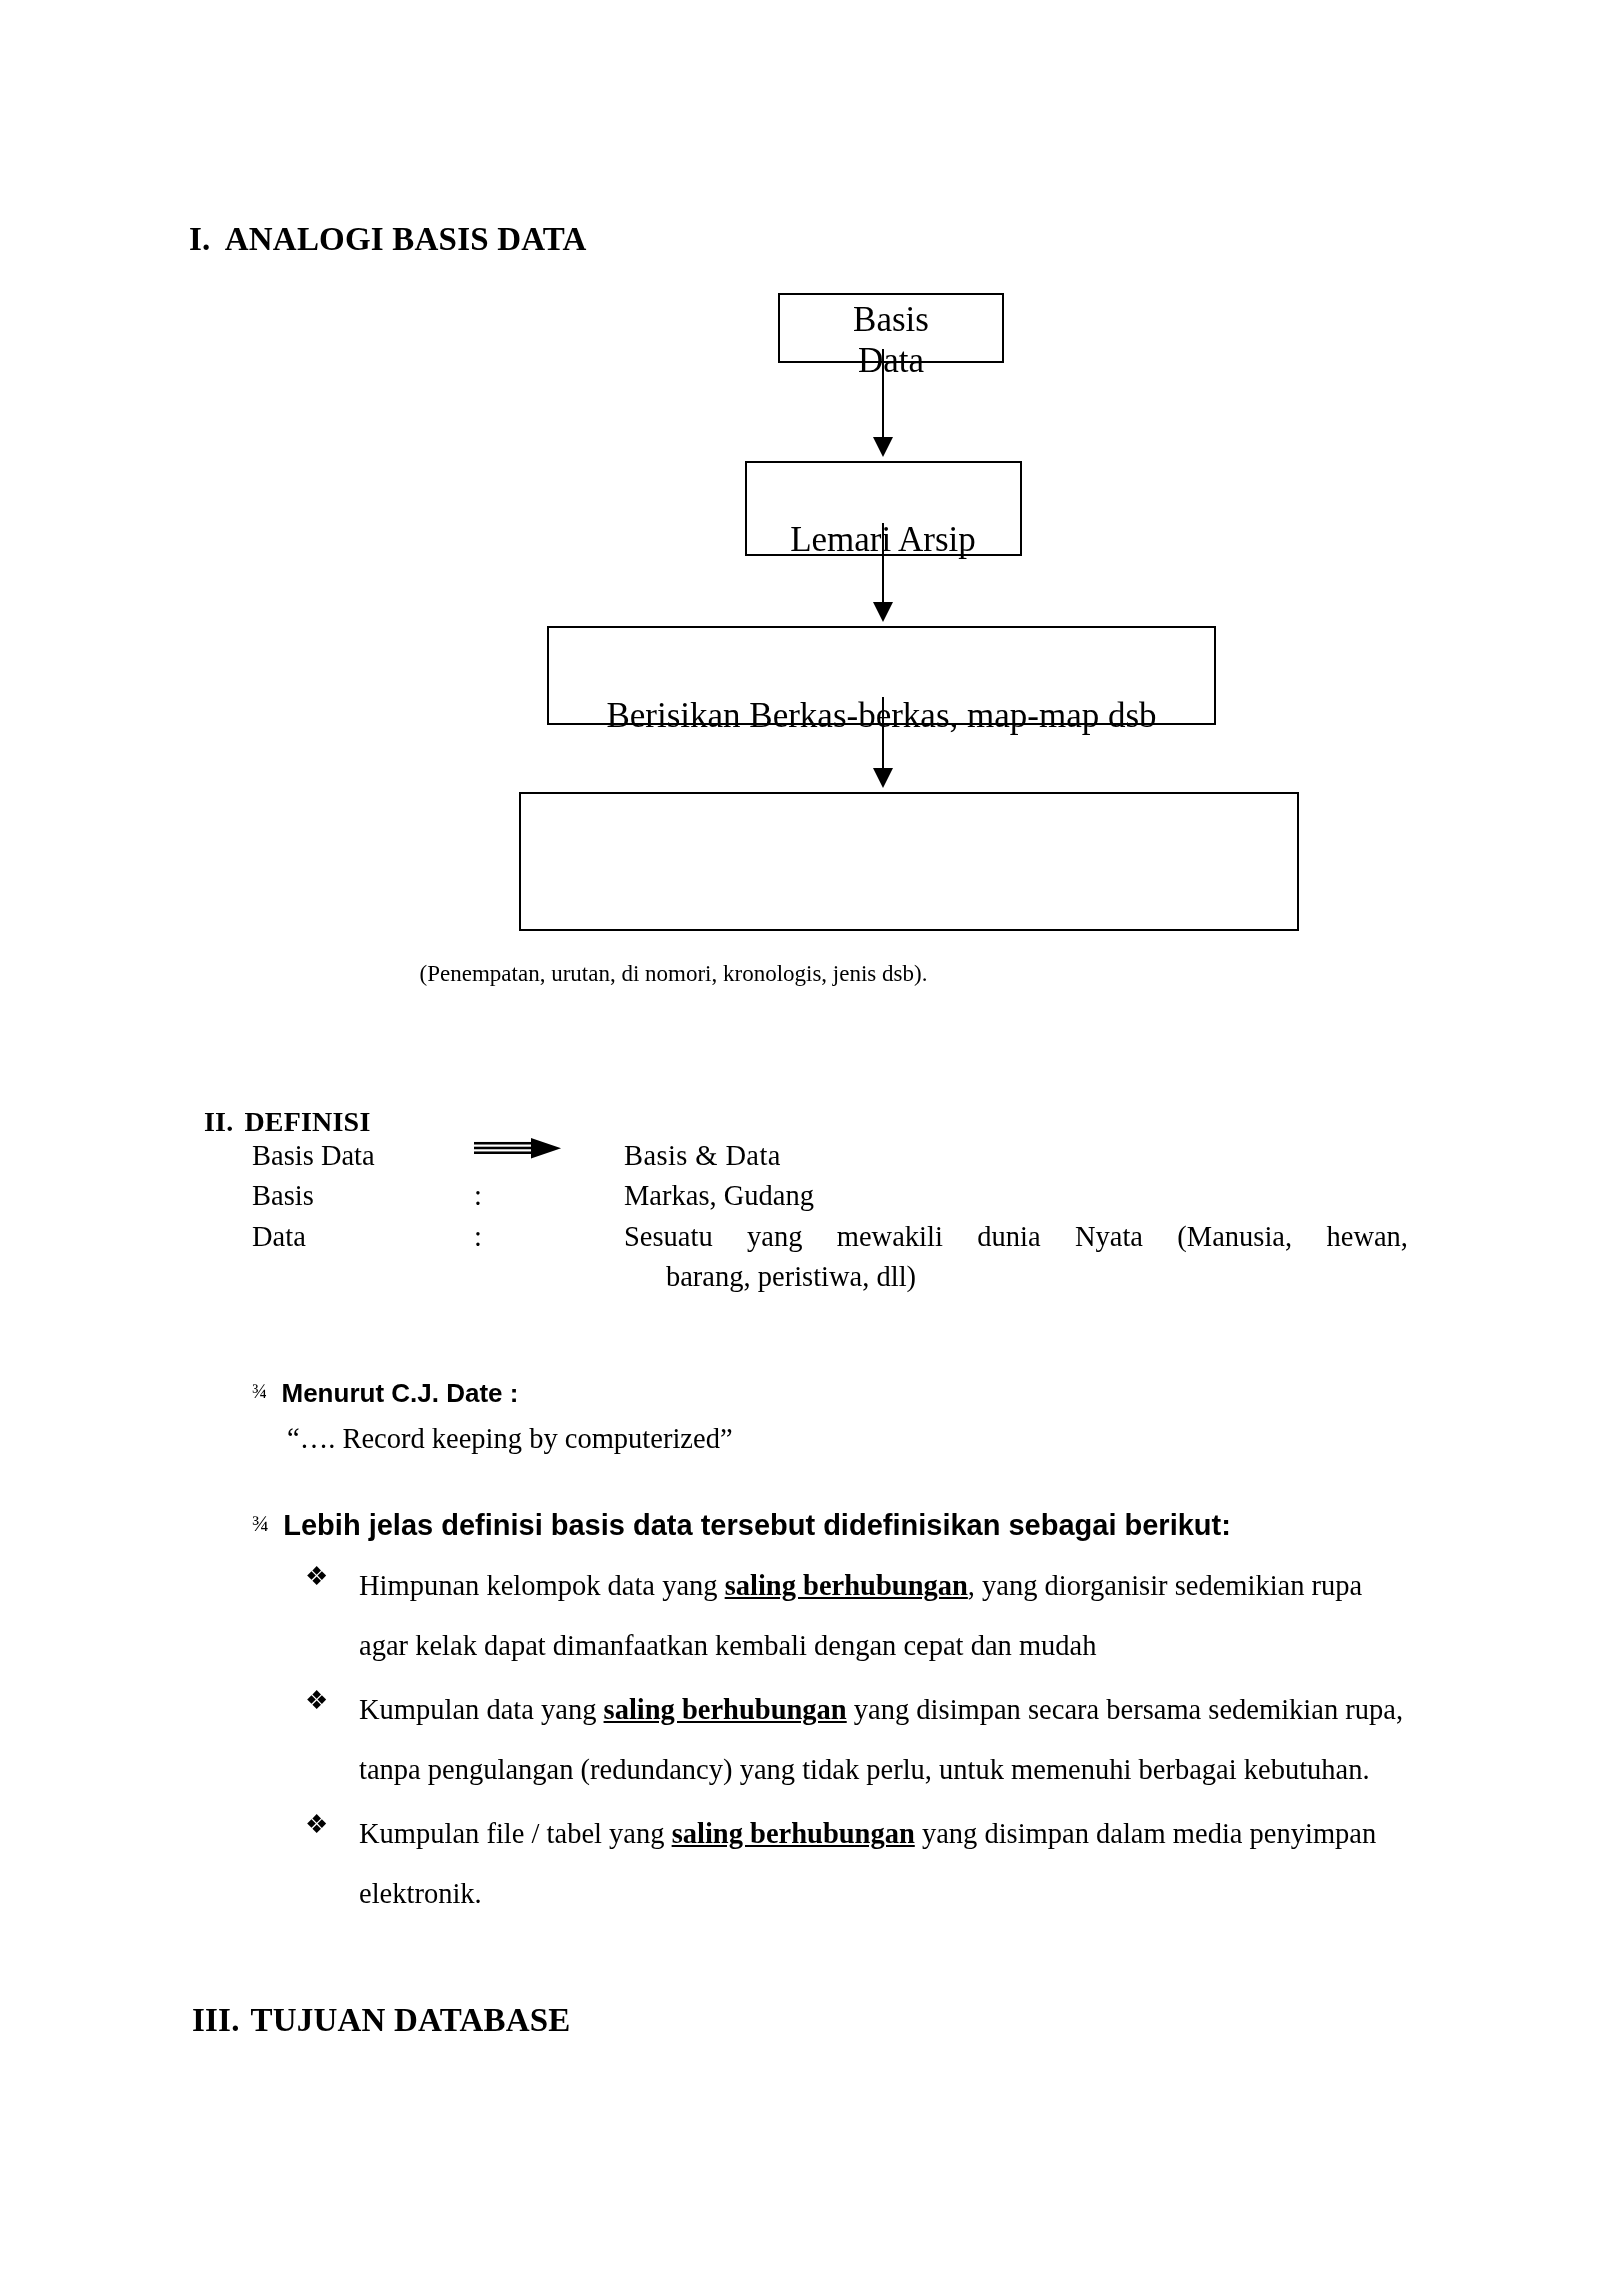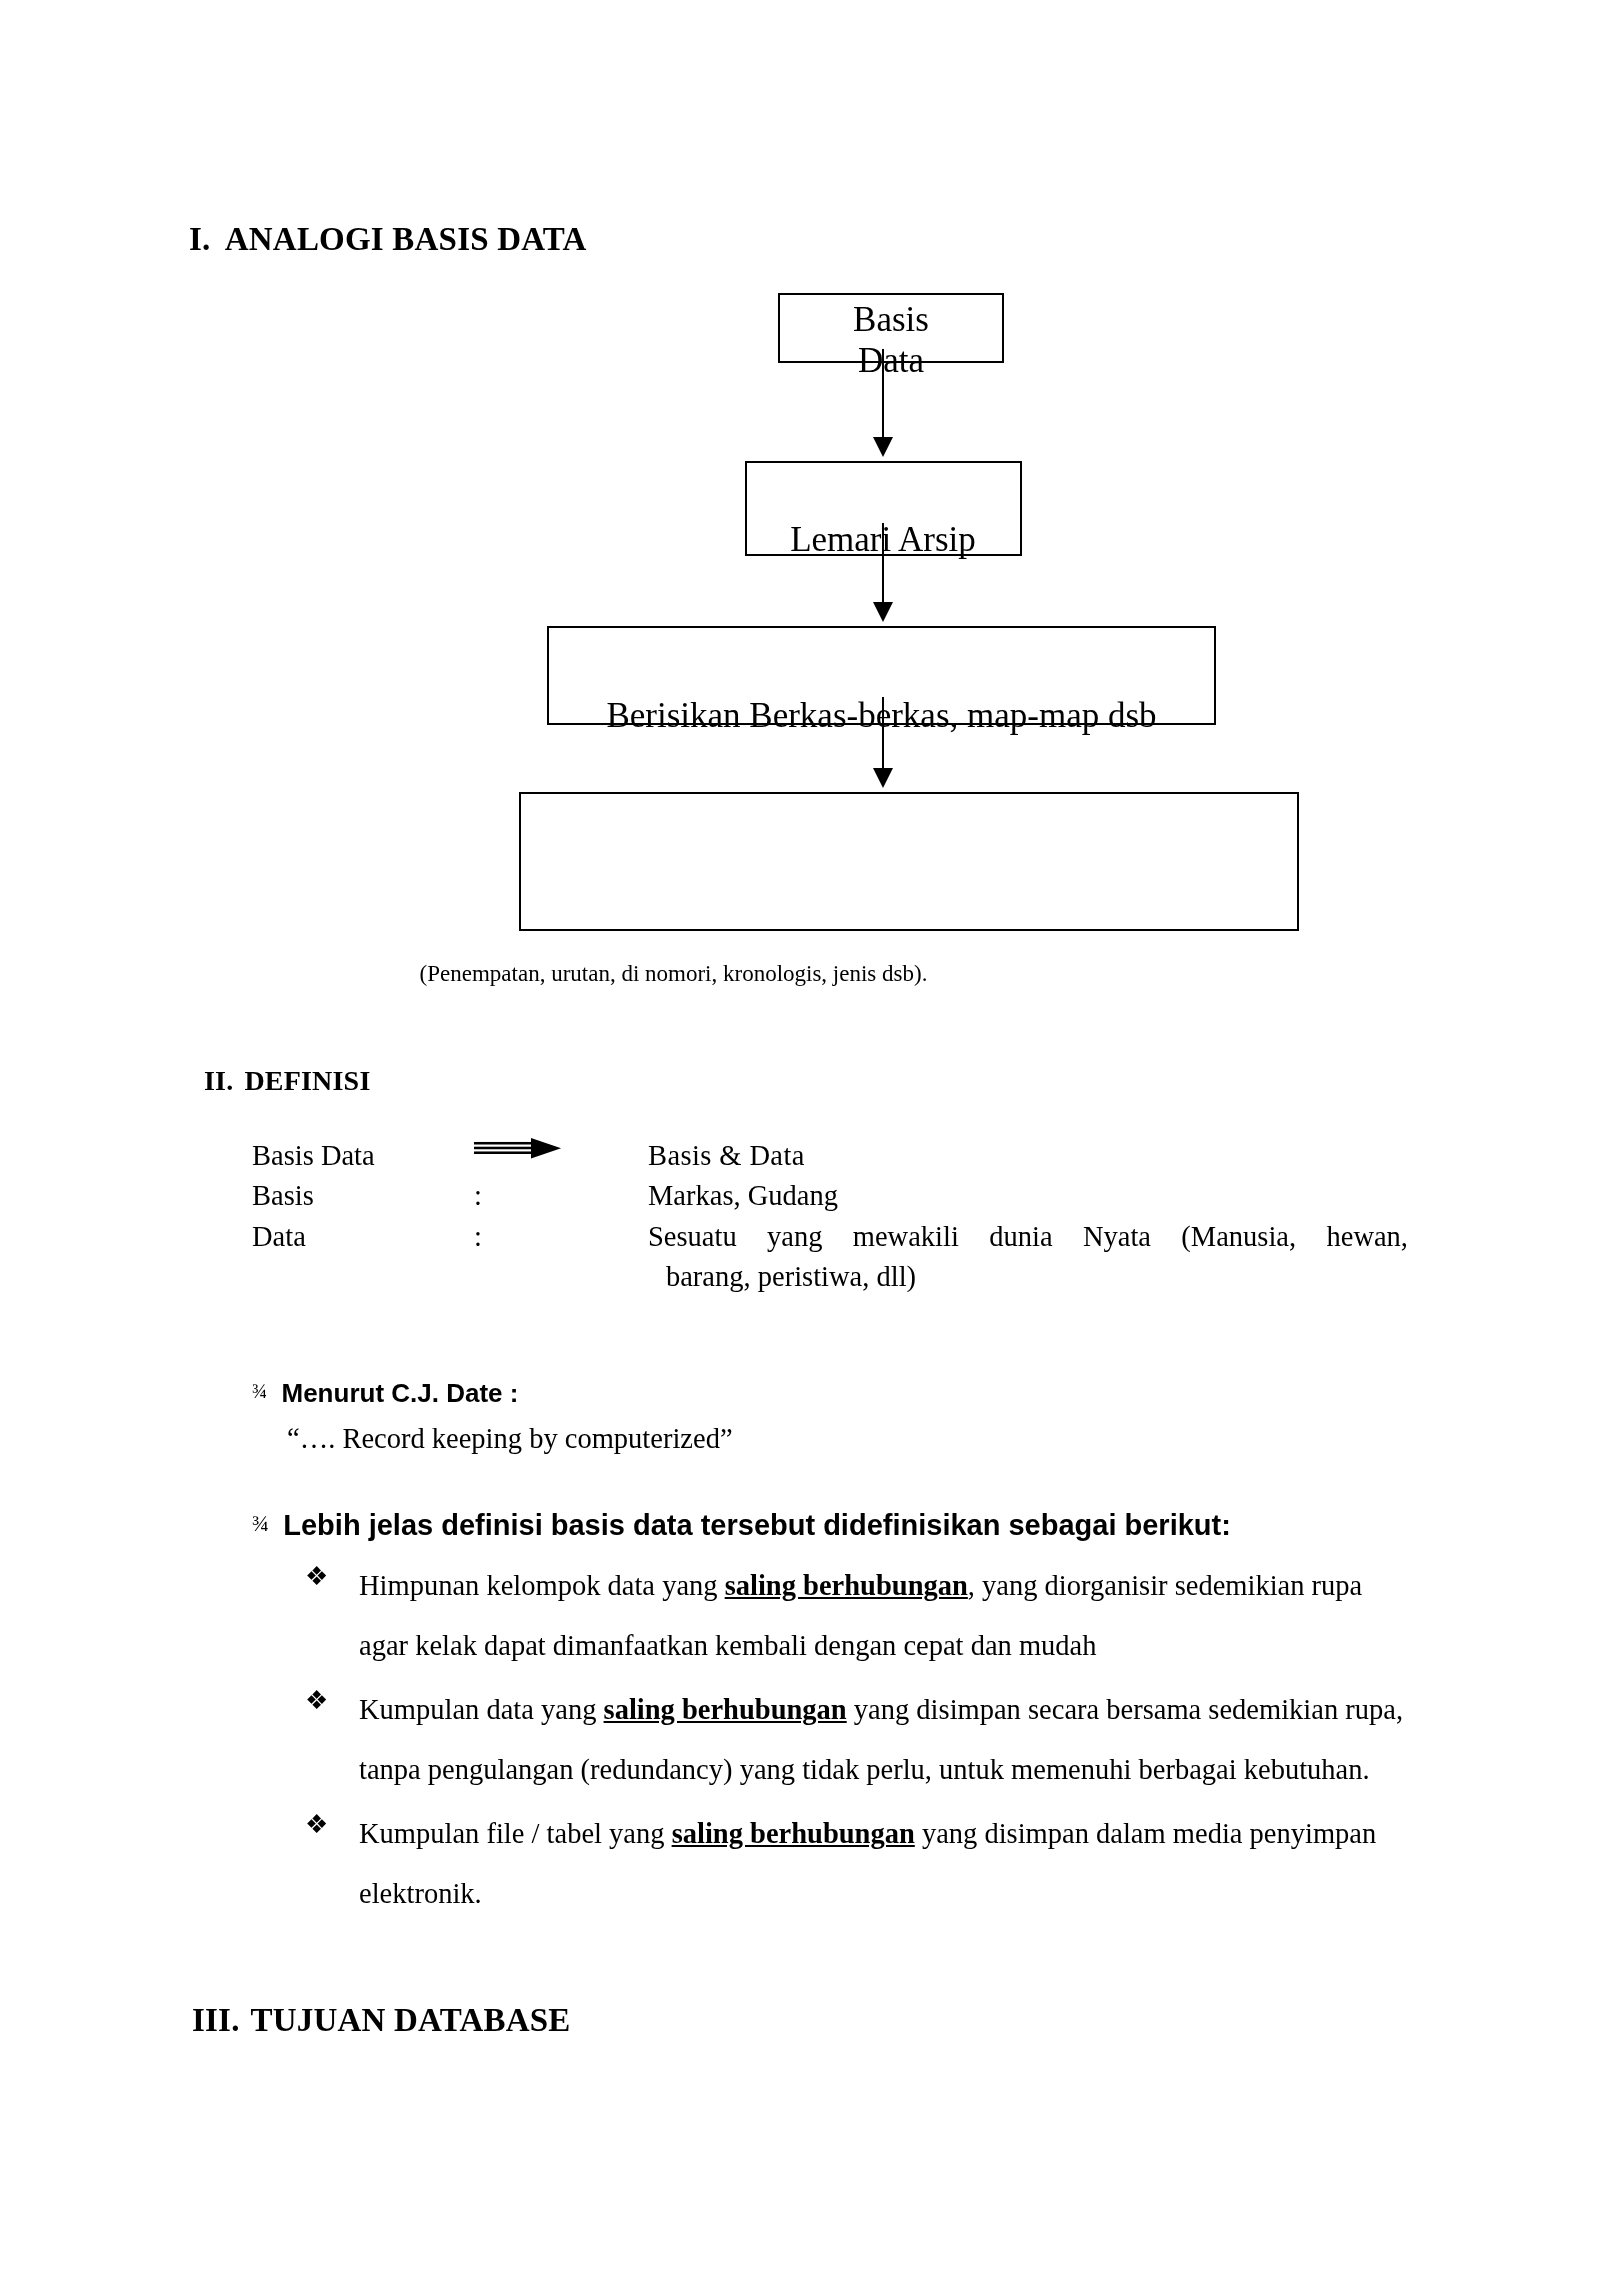--- a/index.html
+++ b/index.html
@@ -31,21 +31,21 @@
   #head-1 {
     left: 189px;
     top: 189px;
     font-size: 33px;
     margin-top: 32px;
   }
   #head-1 .num { margin-right: 14.3px; }
 
   #head-2 {
     left: 204px;
-    top: 1065px;
+    top: 1106px;
     font-size: 28px;
   }
   #head-2 .num { margin-right: 11px; }
 
   #head-3 {
     left: 192px;
     top: 2002px;
     font-size: 33px;
   }
   #head-3 .num { margin-right: 11px; }
@@ -140,21 +140,21 @@
     position: relative;
     height: 1em;
   }
   .dblarrow {
     position: absolute;
     left: 0;
     top: 0.05em;
     width: 95px;
     height: 20.6px;
   }
-  .def-val { flex: 1 1 auto; margin-left: 24px; }
+  .def-val { flex: 1 1 auto; }
   .def-val.sp { letter-spacing: 0.4px; }
   .def-colon { width: 20.6px; flex: 0 0 20.6px; }
   .def-just {
     text-align: justify;
     text-align-last: justify;
   }
   .def-wrap-line { font-size: 28.5px; margin-top: 0; text-align: center; }
 
   
   .b-head {

